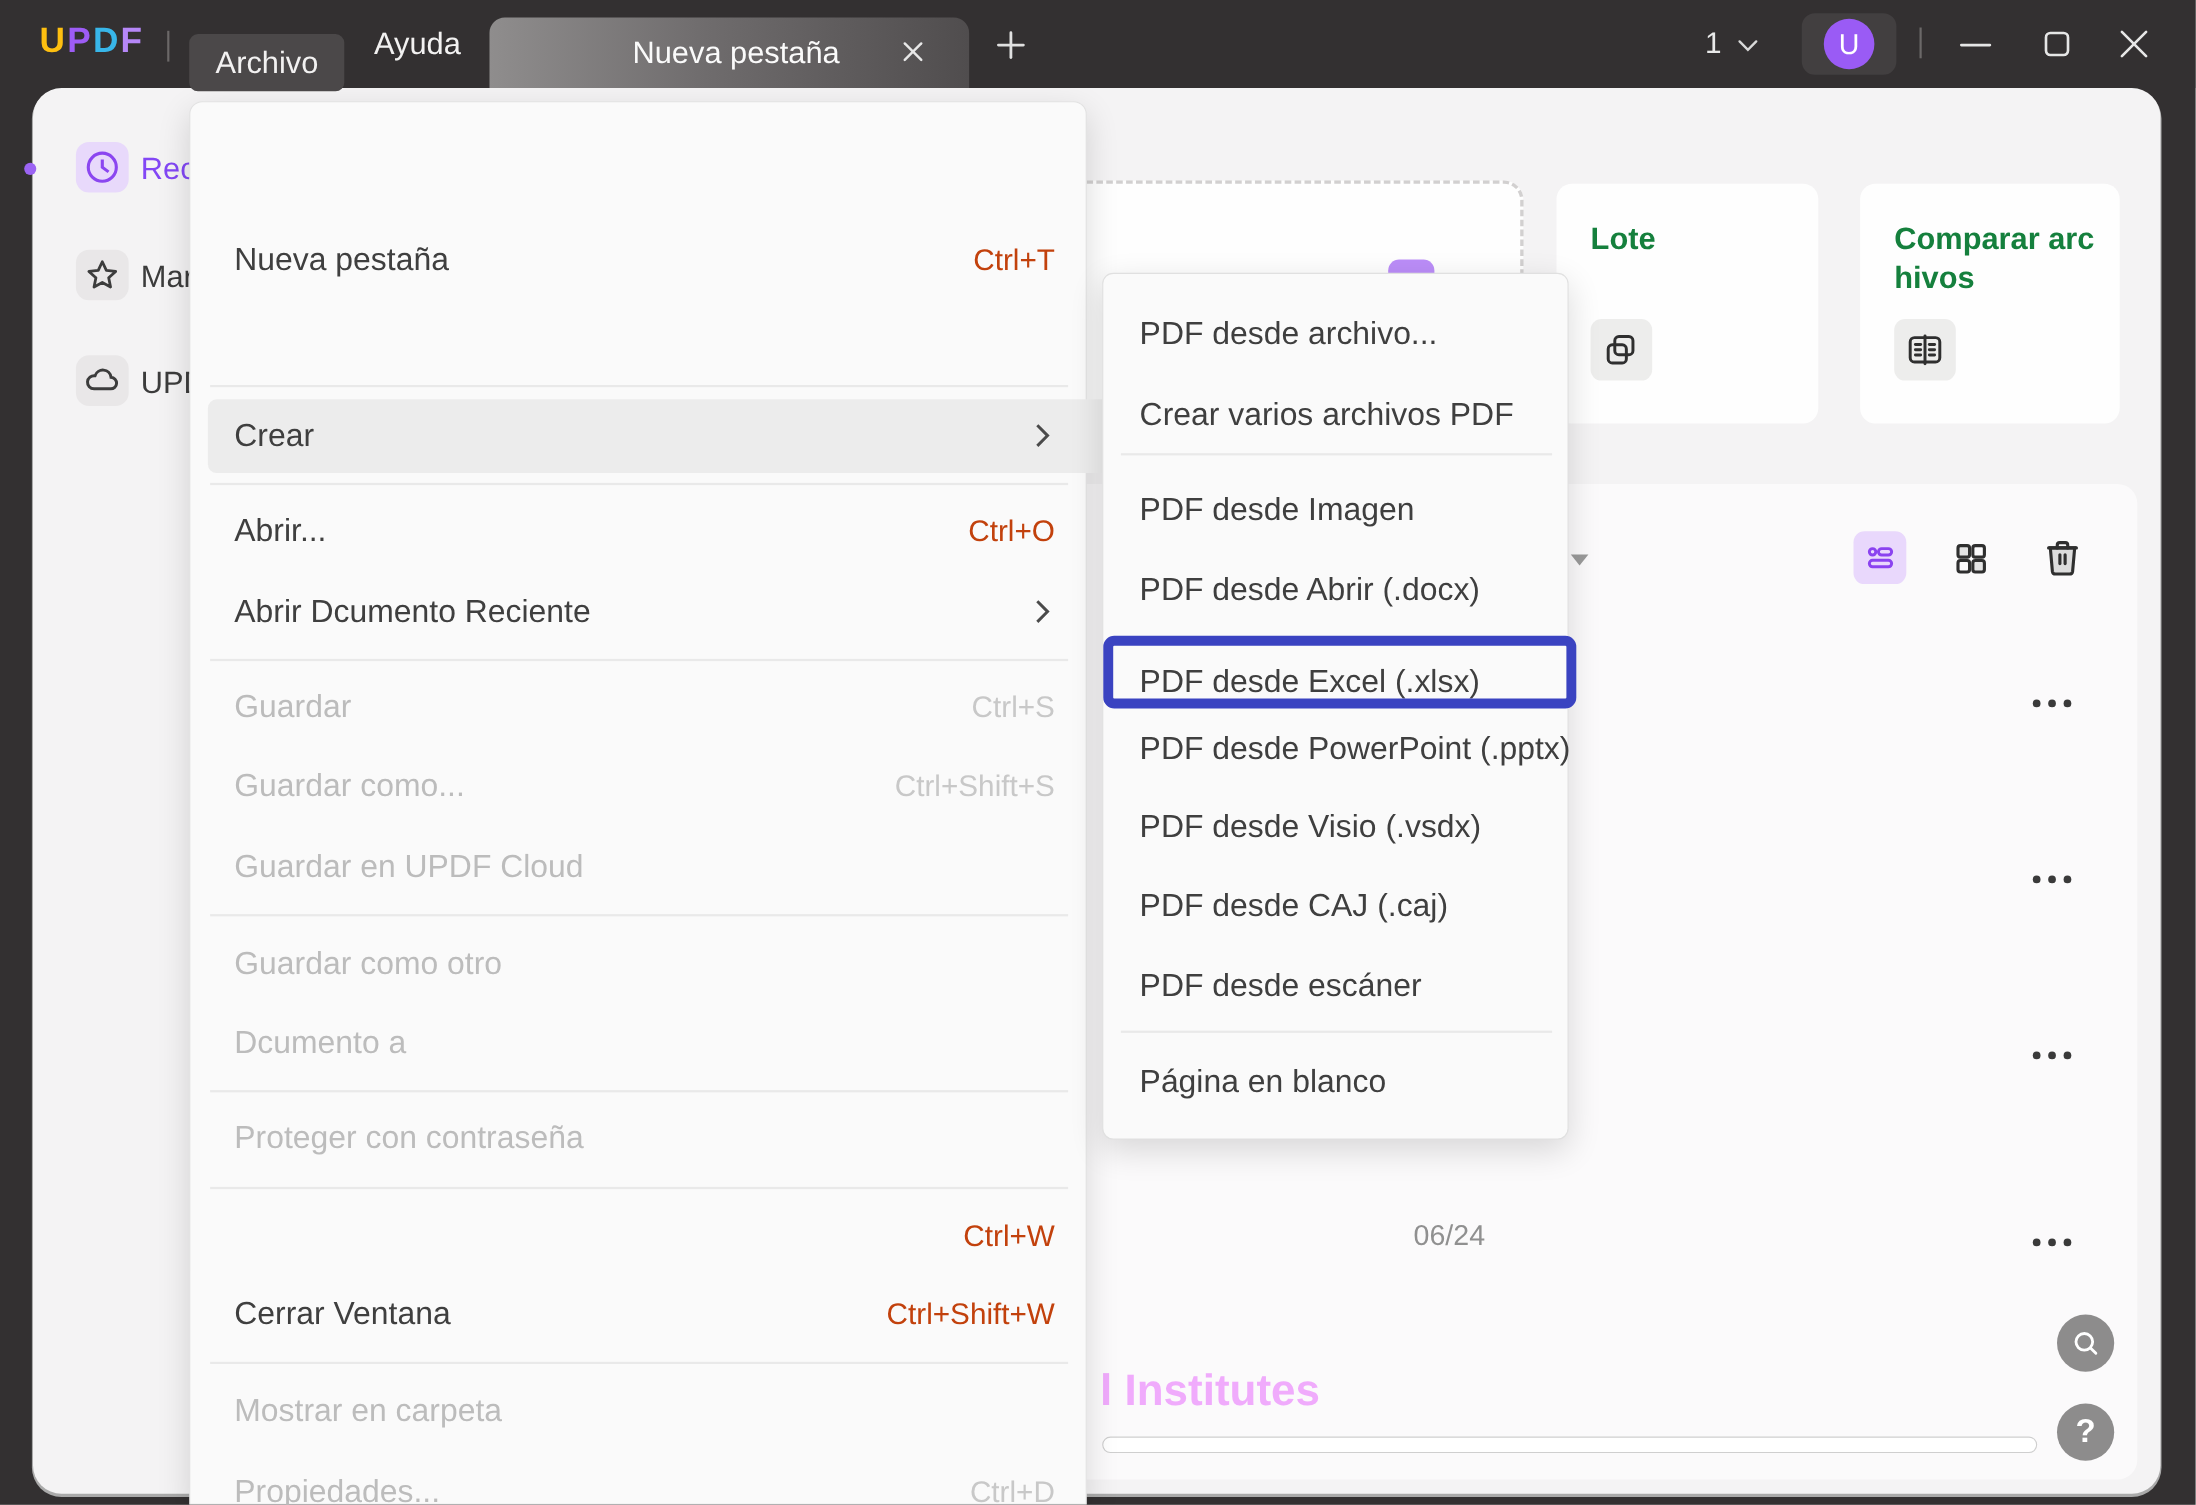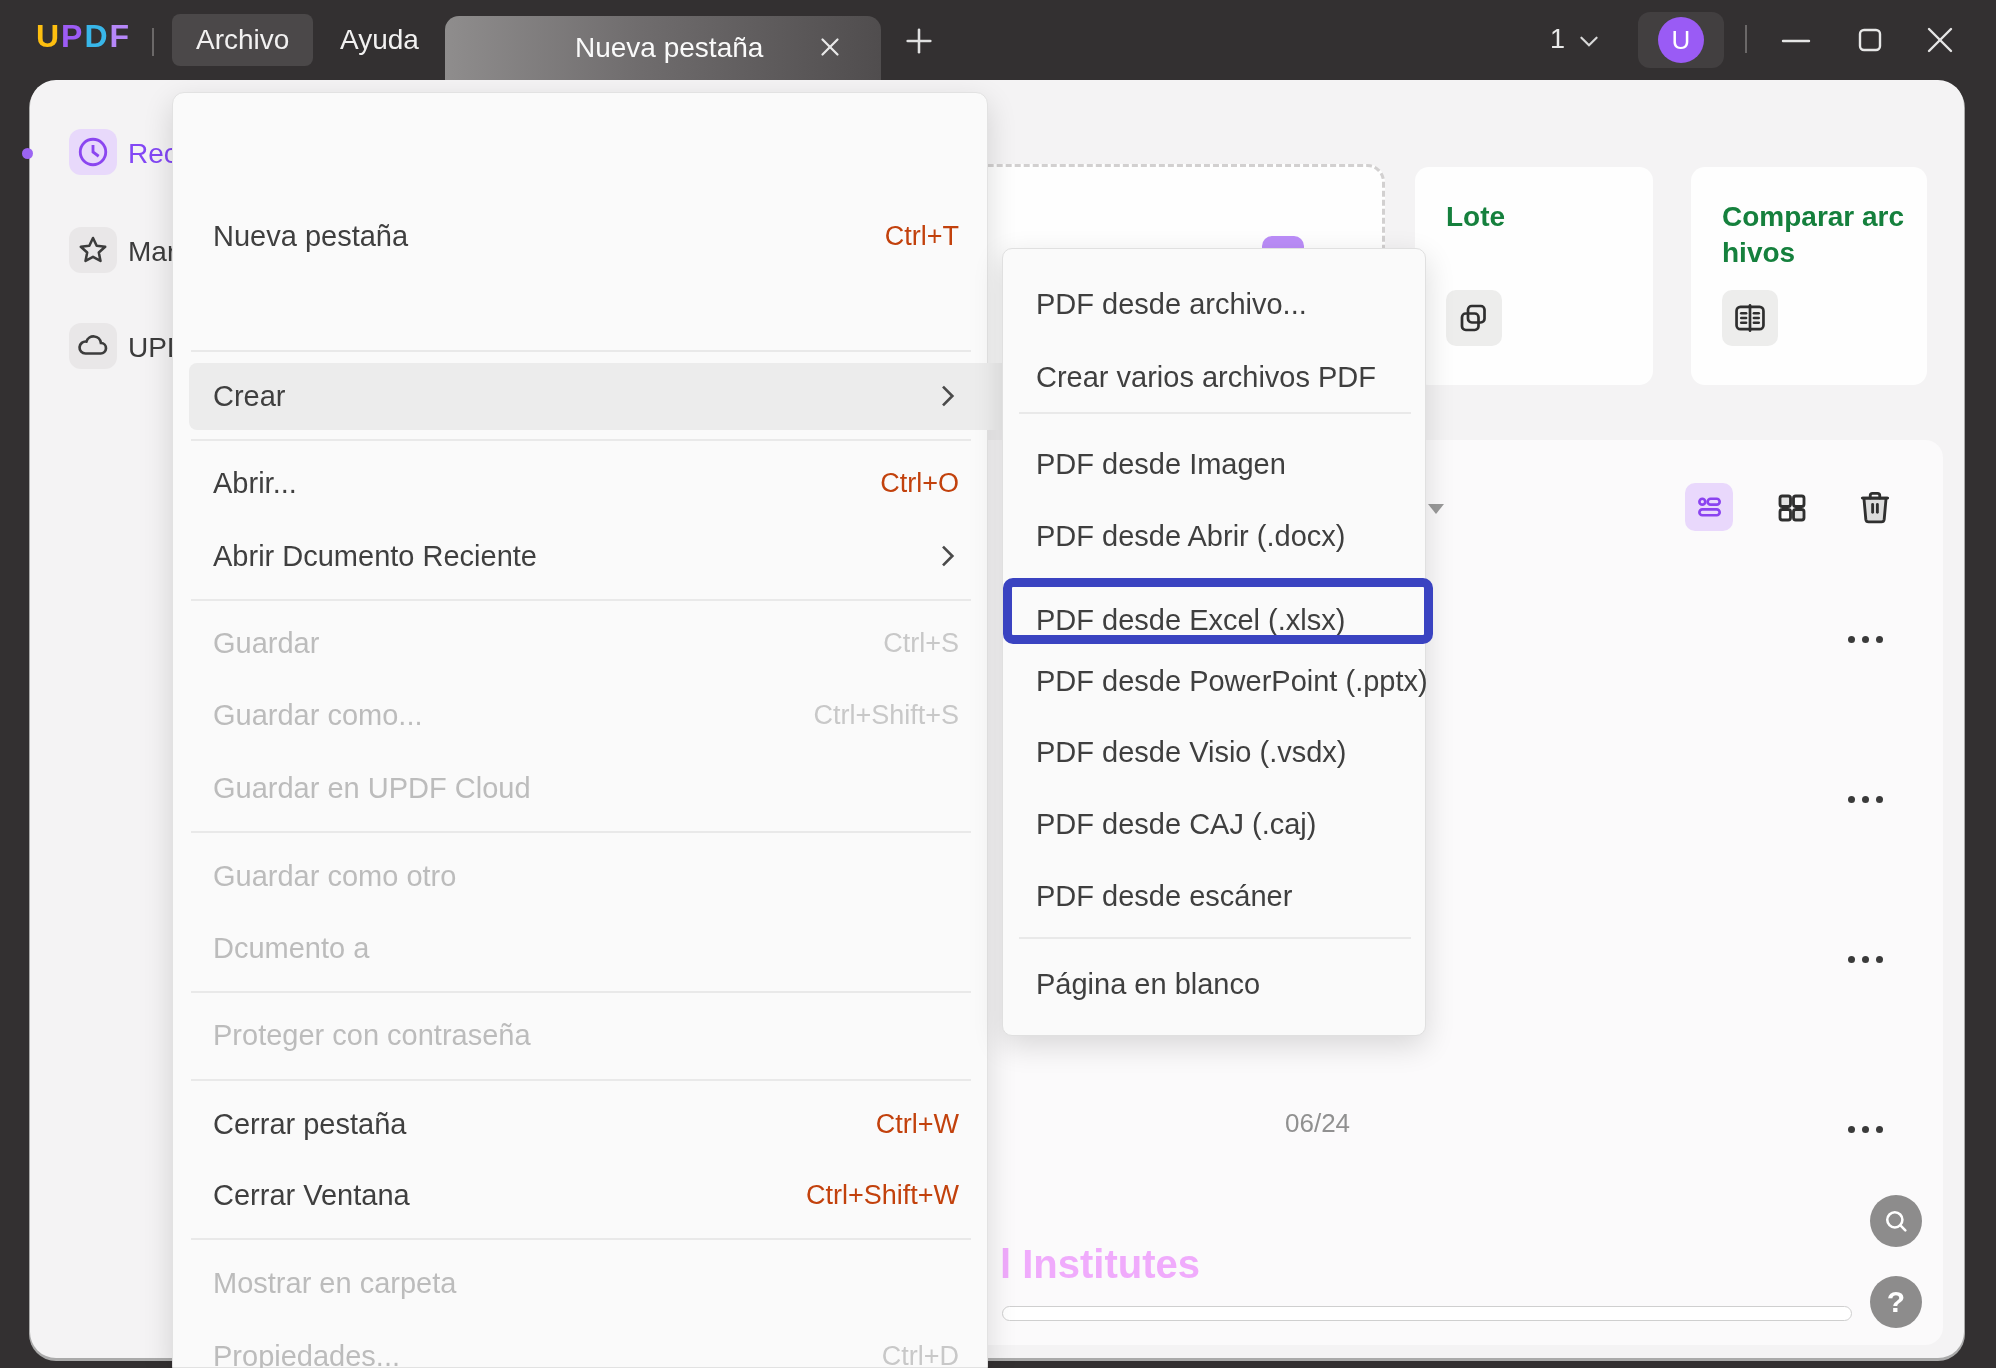--- a/index.html
+++ b/index.html
@@ -279,21 +279,20 @@
     <span class="lbl">Dcumento a</span>
   </div>
   <div class="menu-divider" style="top:898px;"></div>
 
   <div class="menu-item disabled" style="top:912px;">
     <span class="lbl">Proteger con contraseña</span>
   </div>
   <div class="menu-divider" style="top:986px;"></div>
 
   <div class="menu-item" style="top:1001px;">
-    <span class="lbl">Cerrar pestaña</span>
     <span class="sc">Ctrl+W</span>
   </div>
   <div class="menu-item" style="top:1072px;">
     <span class="lbl">Cerrar Ventana</span>
     <span class="sc">Ctrl+Shift+W</span>
   </div>
   <div class="menu-divider" style="top:1145px;"></div>
 
   <div class="menu-item disabled" style="top:1160px;">
     <span class="lbl">Mostrar en carpeta</span>
@@ -342,21 +341,21 @@
   </div>
 </div>
 <div class="excel-highlight"></div>
 
 <div class="titlebar">
   <div class="logo">
     <span style="color:#febf10;">U</span><span style="color:#9d5cf5;">P</span><span style="color:#38b6e9;">D</span><span style="color:#b687f8;">F</span>
   </div>
   <div class="logo-divider"></div>
 
-  <div class="menubtn active" style="left:172px;">Archivo</div>
+  <div class="menubtn active" style="left:172px;margin-top:17px;">Archivo</div>
   <div class="menubtn" style="left:316px;">Ayuda</div>
 
   <div class="tab">
     <span class="tab-label">Nueva pestaña</span>
     <span class="tab-close">
       <svg width="30" height="30" viewBox="0 0 24 24" fill="none" stroke="#e8e8e8" stroke-width="1.8" stroke-linecap="round">
         <line x1="6" y1="6" x2="18" y2="18"></line>
           <line x1="18" y1="6" x2="6" y2="18"></line>
       </svg>
     </span>

